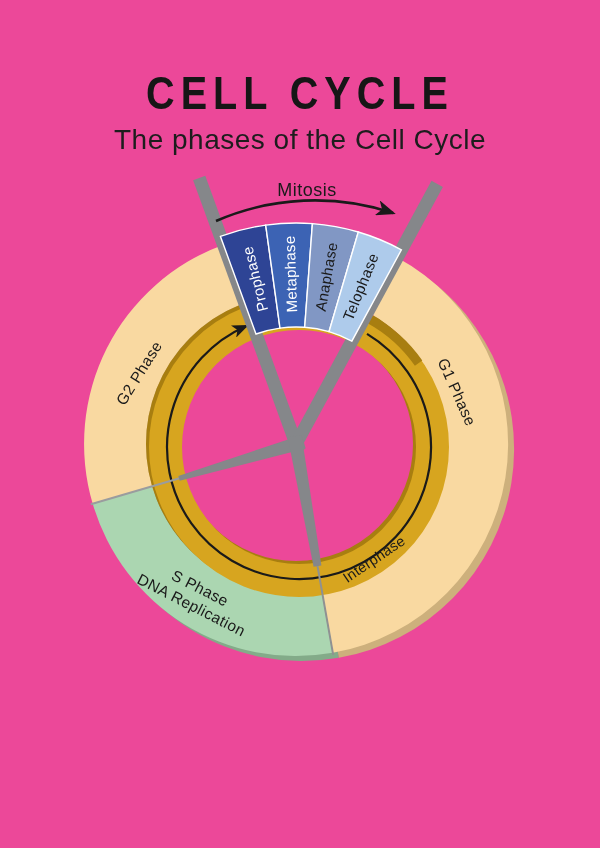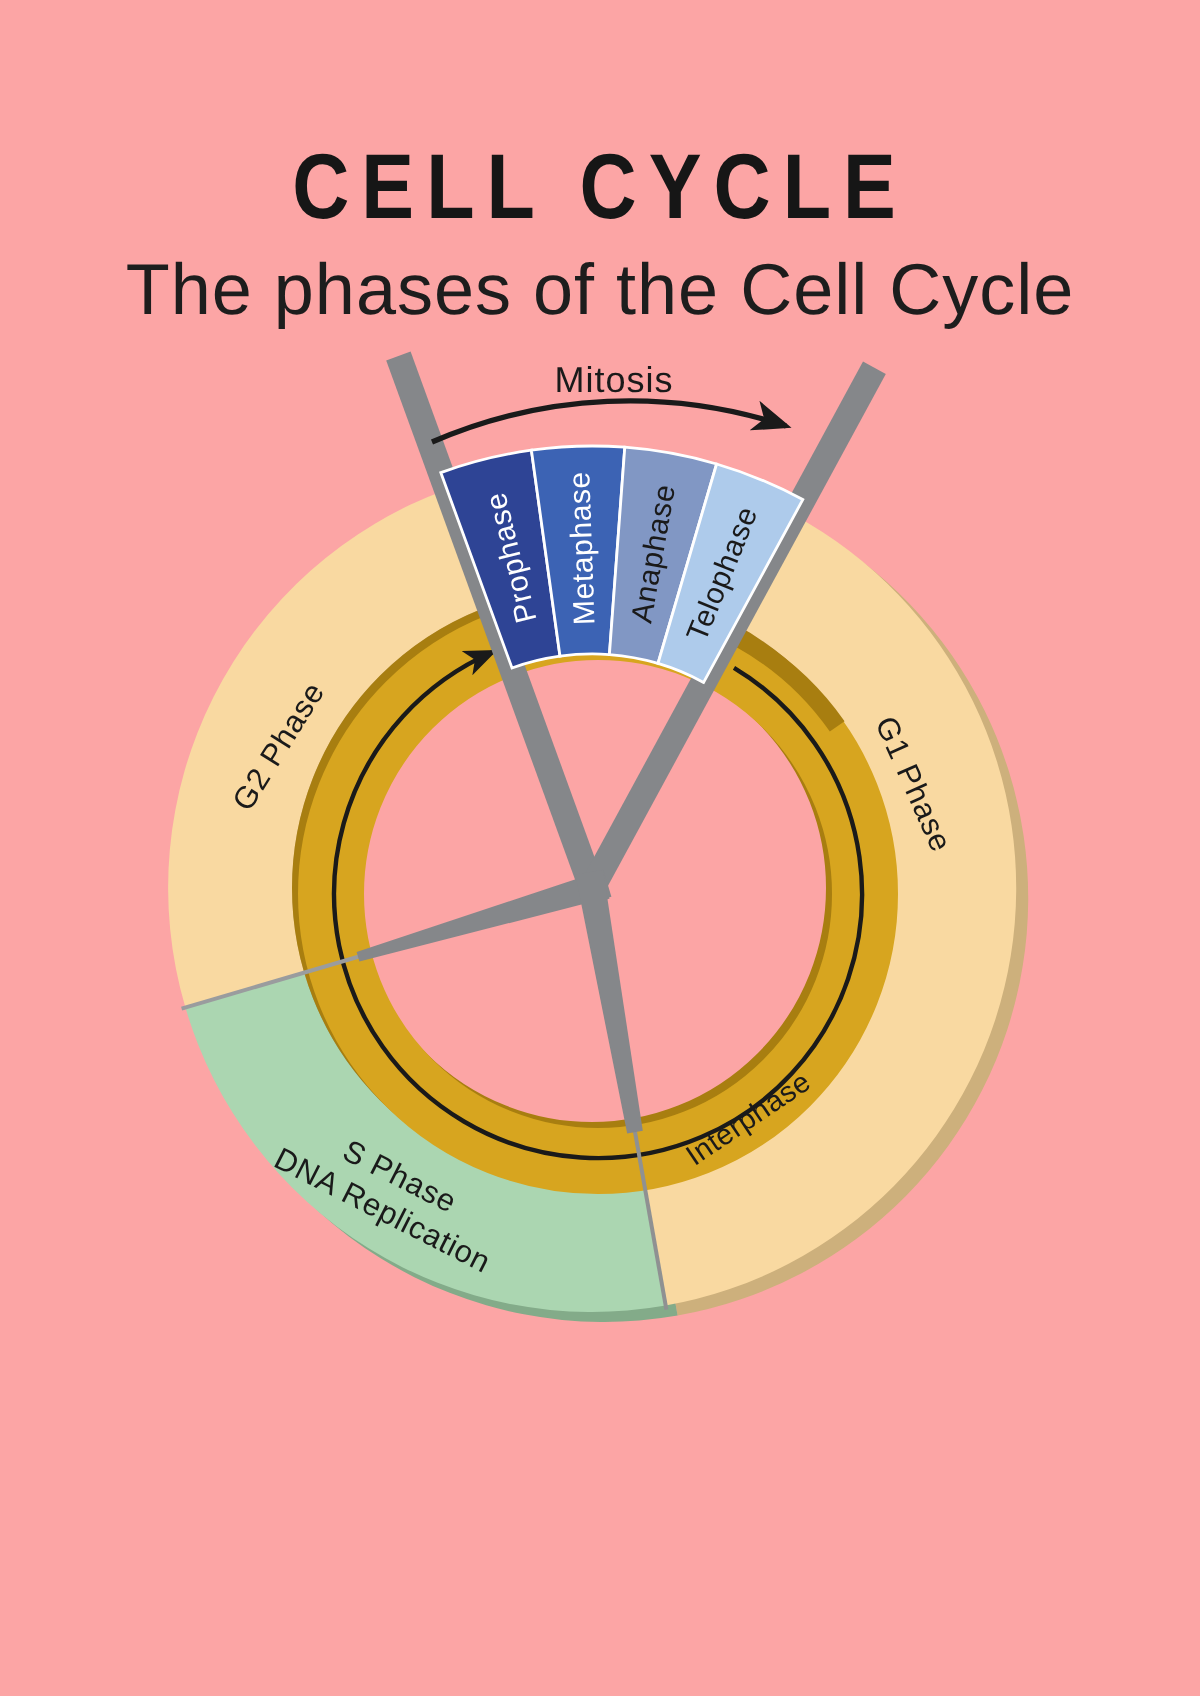--- a/index.html
+++ b/index.html
@@ -1,22 +1,22 @@
 <!DOCTYPE html>
 <html><head>
 <meta charset="utf-8">
 <style>
   html,body{margin:0;padding:0;background:#ffffff;}
-  .page{position:relative;width:600px;height:848px;background:#fca5a5;overflow:hidden;
+  .page{position:relative;width:600px;height:848px;background:#ec4899;overflow:hidden;
         font-family:"Liberation Sans",sans-serif;}
   .main-title{position:absolute;top:66px;left:0;width:600px;text-align:center;
     font-size:46px;font-weight:800;letter-spacing:7px;color:#161616;
     transform:scaleX(0.86);transform-origin:50% 50%;white-space:nowrap;}
   .subtitle{position:absolute;top:124px;left:0;width:600px;text-align:center;
-    font-size:36px;font-weight:400;letter-spacing:0.5px;color:#1d1d1d;white-space:nowrap;}
+    font-size:28px;font-weight:400;letter-spacing:0.5px;color:#1d1d1d;white-space:nowrap;}
   svg text{font-family:"Liberation Sans",sans-serif;}
   .seg-label{font-size:15.5px;font-weight:500;letter-spacing:0.4px;}
   .wedge-label{font-size:15px;font-weight:500;letter-spacing:0.3px;}
   .interphase-label{font-size:14.5px;font-weight:500;letter-spacing:0.3px;}
   .mitosis-label{font-size:18px;font-weight:500;letter-spacing:0.5px;}
 </style>
 </head>
 <body>
 
 <div class="page">

